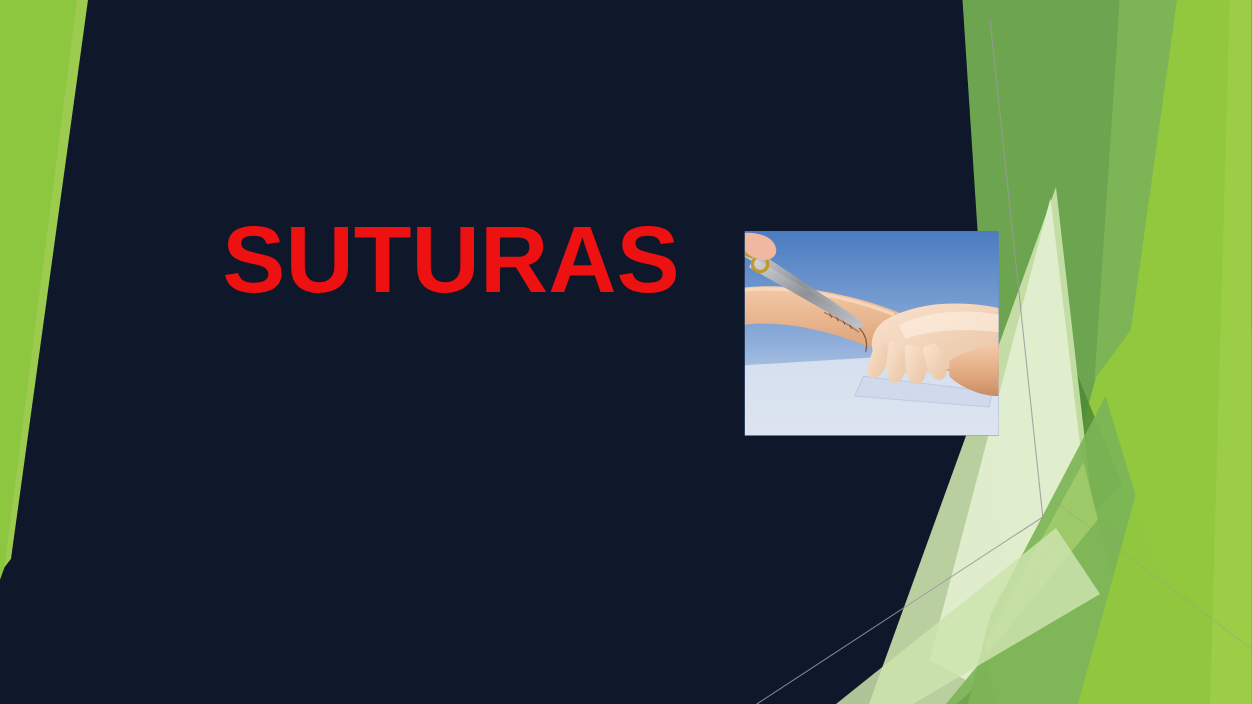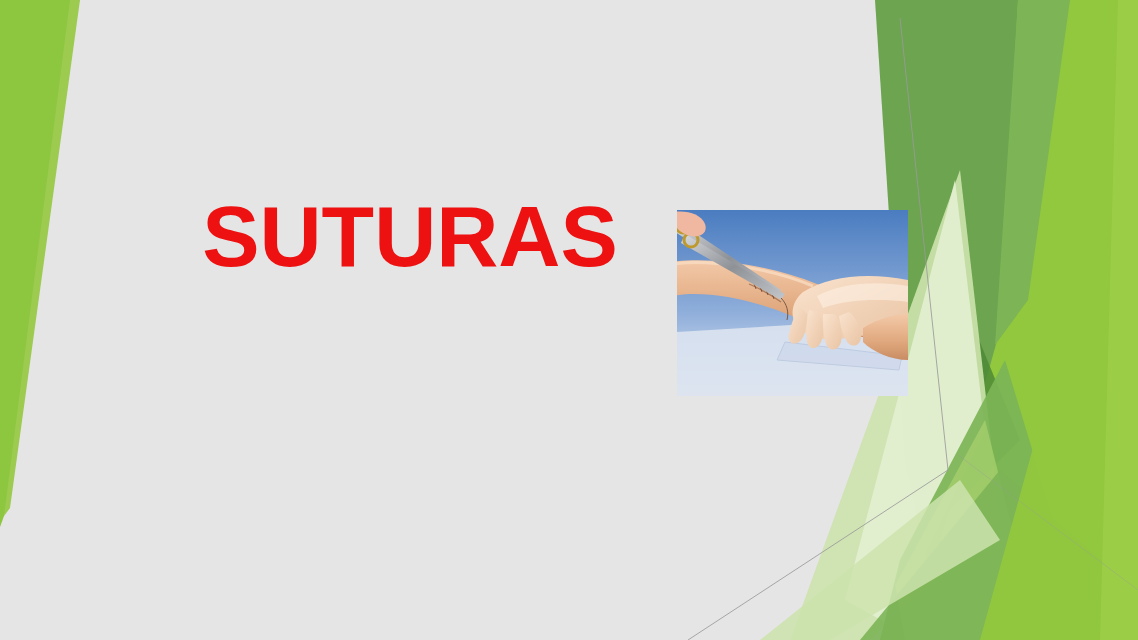--- a/index.html
+++ b/index.html
@@ -7,21 +7,21 @@
     padding: 0;
     background: #ffffff;
   }
   body {
     font-family: "Liberation Sans", sans-serif;
   }
   #slide {
     position: relative;
     width: 1138px;
     height: 640px;
-    background: #e5e5e5;
+    background: #0f172a;
     overflow: hidden;
   }
   #decor-left, #decor-right {
     position: absolute;
     top: 0;
     left: 0;
     width: 1138px;
     height: 640px;
     pointer-events: none;
   }

